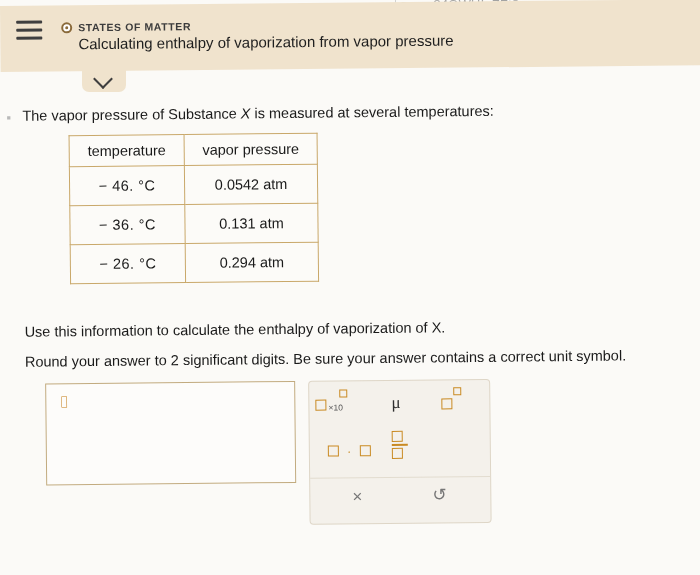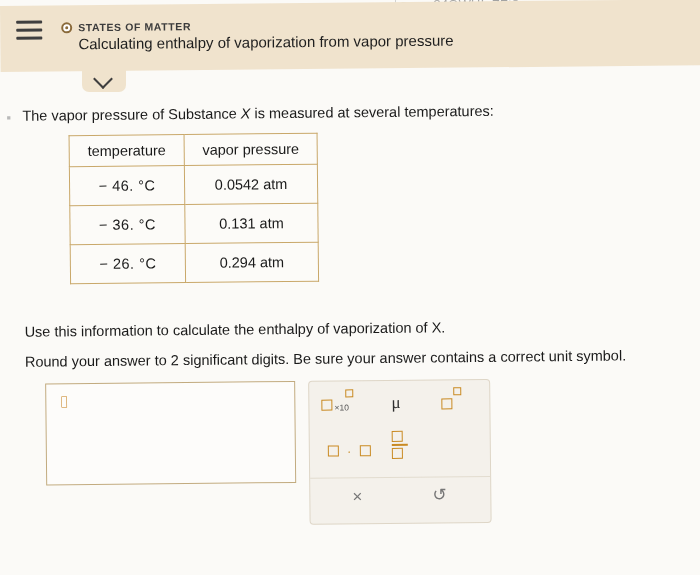--- a/index.html
+++ b/index.html
@@ -253,21 +253,21 @@
     border: 1.3px solid #7d7d7d;
     box-sizing: border-box;
     vertical-align: middle;
   }
   .sq.small {
     width: 8px; height: 8px;
     border-color: #c98a22;
   }
   .sq.orange { border-color: #c98a22; }
 
-  .btn-sci { left: 12px; top: 14px; }
+  .btn-sci { left: 6px; top: 14px; }
   .btn-sci .base { position: relative; }
   .btn-sci .x10 {
     font-size: 8.5px;
     position: absolute;
     left: 13px;
     top: 7px;
     color: #555;
   }
   .btn-sci .exp {
     position: absolute;

